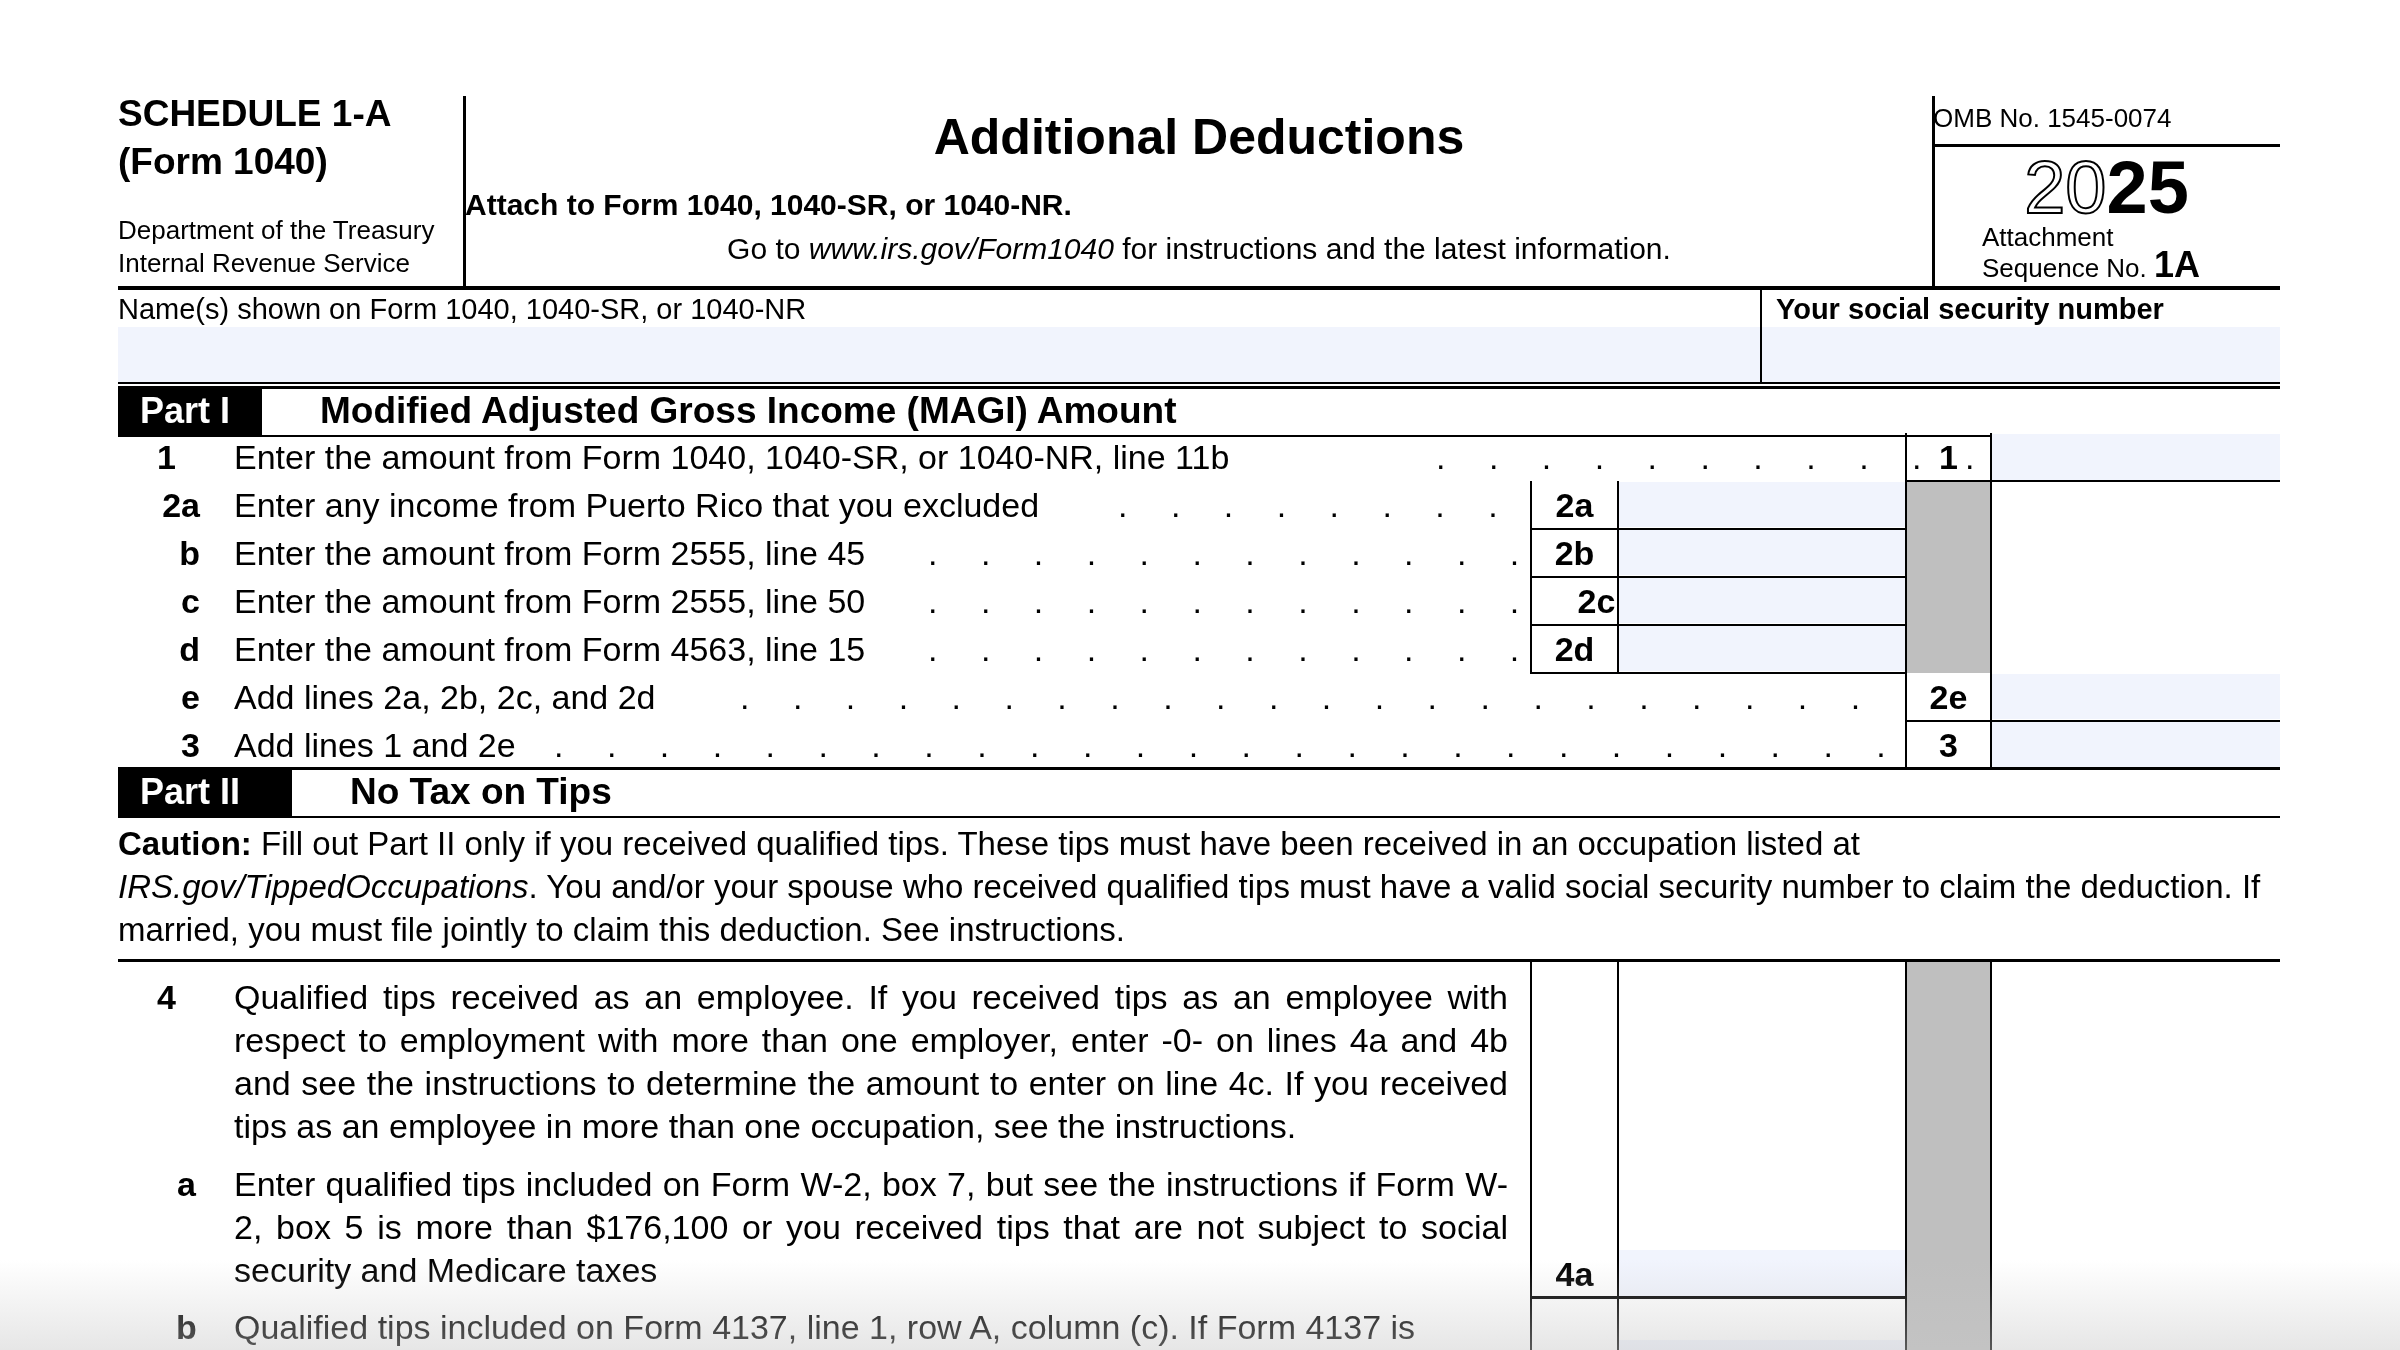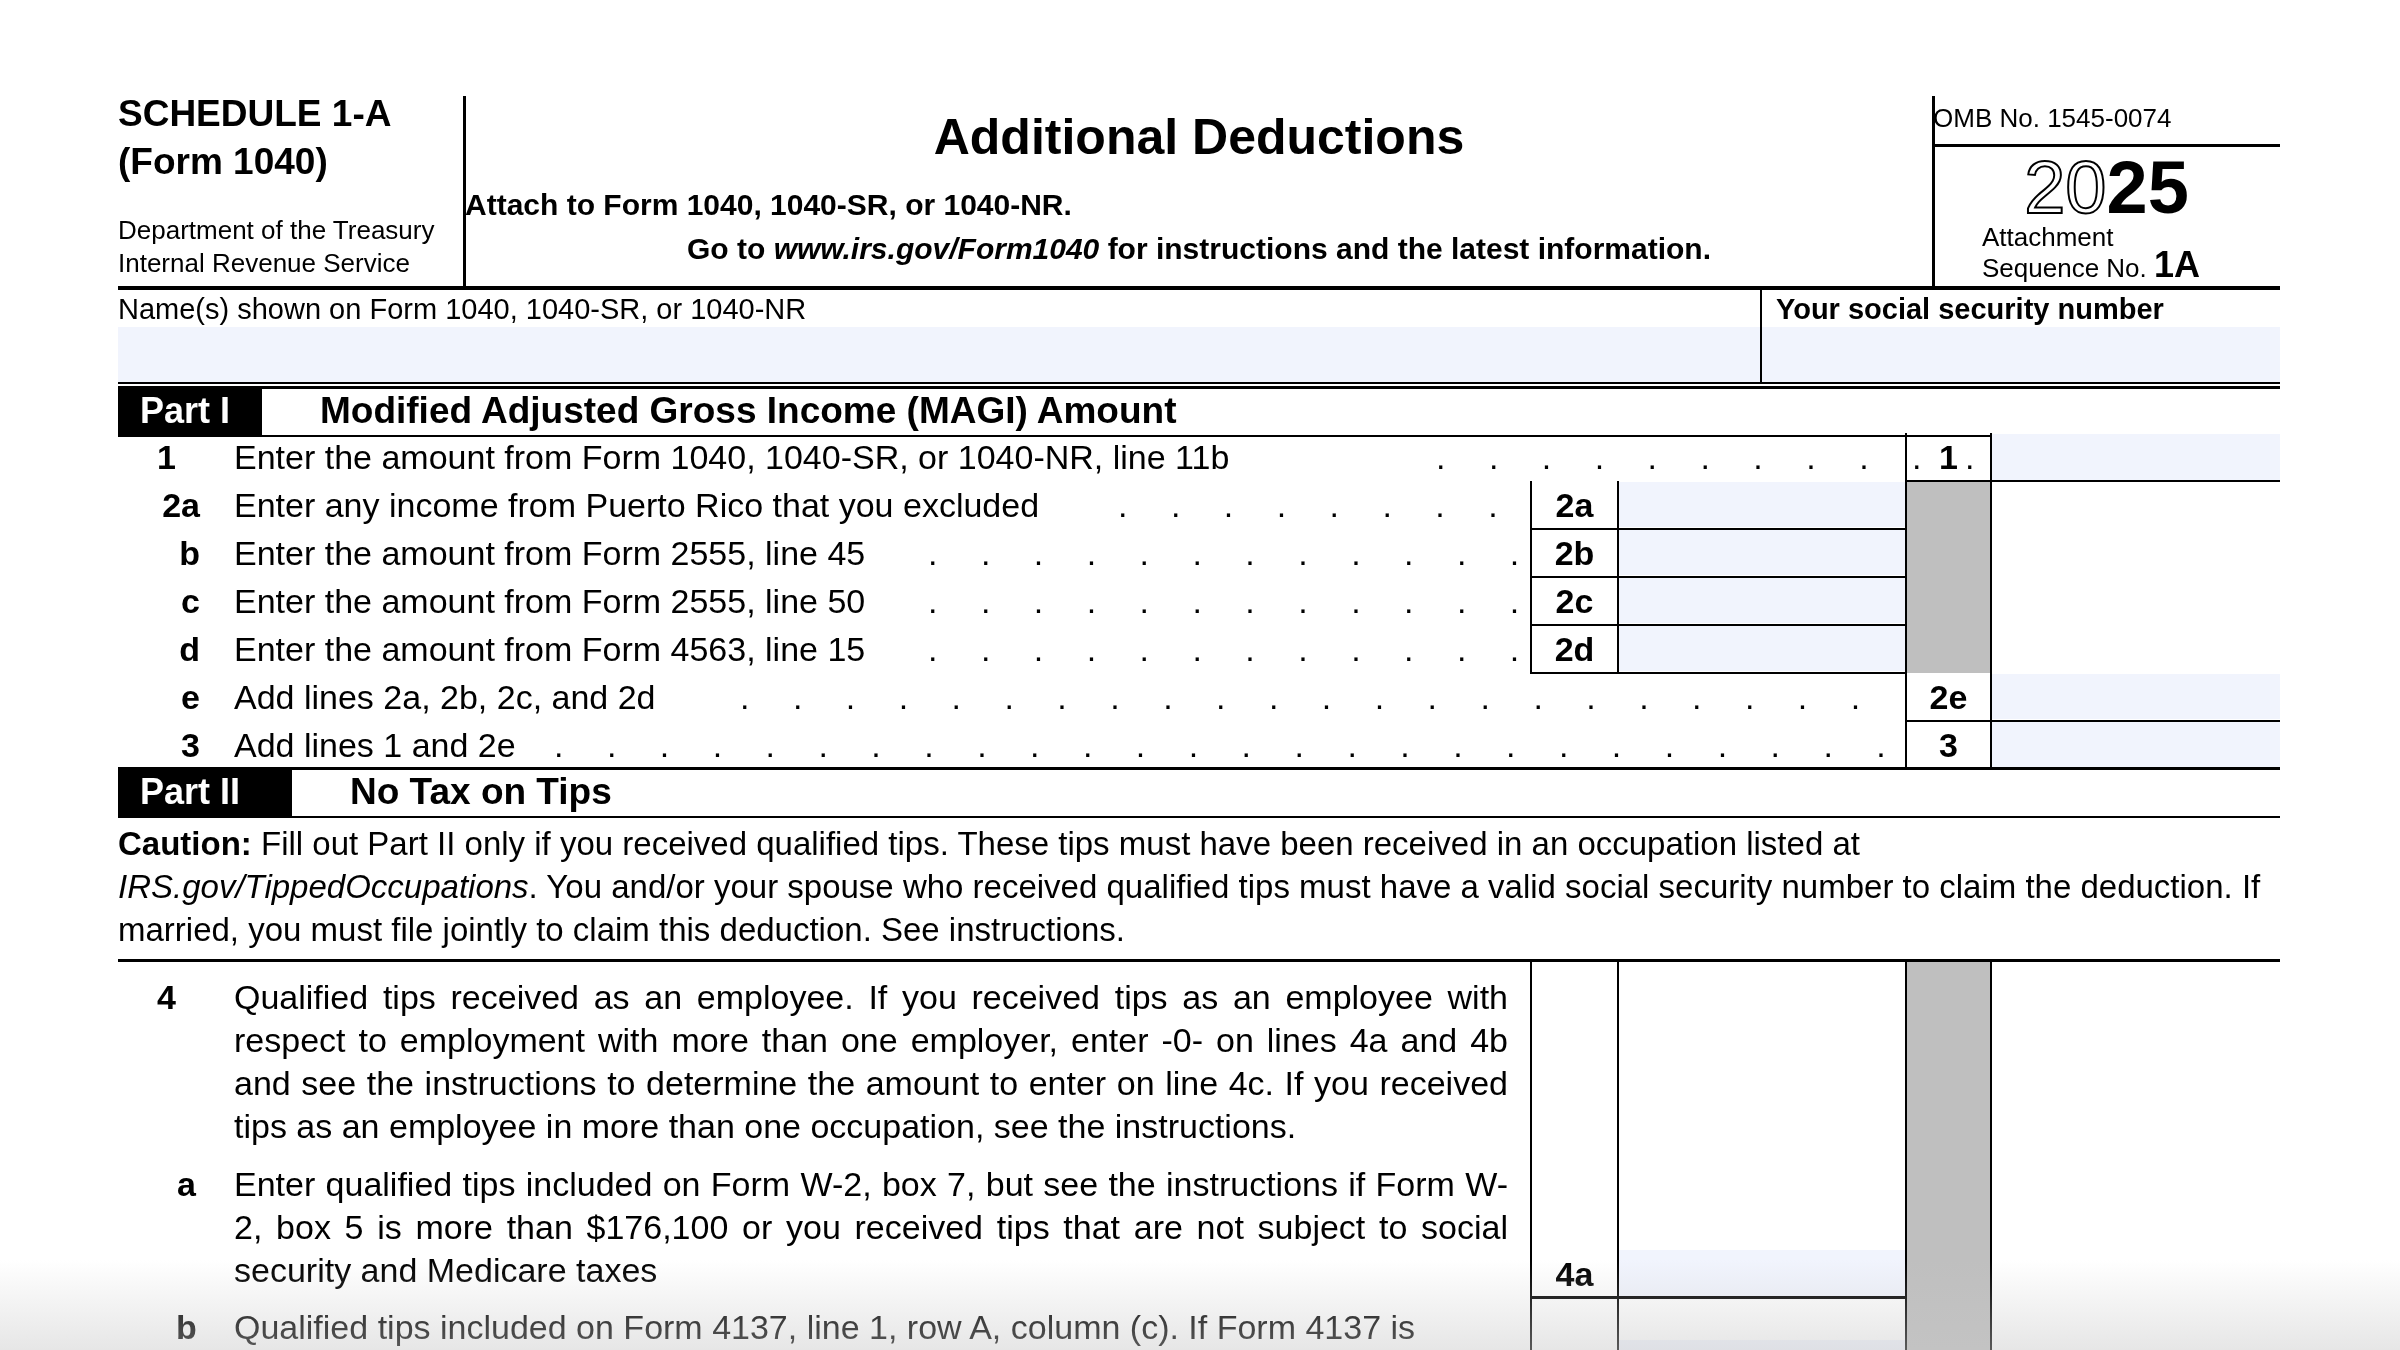--- a/index.html
+++ b/index.html
@@ -7,21 +7,21 @@
          font-family:"Liberation Sans", sans-serif; color:#000; }
   .abs { position:absolute; }
   .hline { position:absolute; background:#000; }
   .vline { position:absolute; background:#000; }
   .fill { background:#f1f4fd; }
   .gray { background:#bfbfbf; }
   .sched { left:118px; top:90px; font-size:37px; font-weight:bold; line-height:48px; }
   .dept { left:118px; top:214px; font-size:26px; line-height:33px; }
   .title { left:465px; width:1468px; top:108px; text-align:center; font-size:50px; font-weight:bold; }
   .sub1 { left:465px; width:1468px; top:188px; text-align:left; font-size:30px; font-weight:bold; }
-  .sub2 { left:465px; width:1468px; top:232px; text-align:center; font-size:30px; font-weight:bold; }
+  .sub2 { left:465px; width:1468px; top:232px; text-align:center; font-size:30px; font-weight:normal; }
   .omb { left:1933px; width:347px; top:103px; text-align:left; font-size:26px; }
   .year { left:1933px; width:347px; top:148px; text-align:center; font-size:74px; line-height:80px; }
   .year .outline { color:#fff; -webkit-text-stroke:2px #000; font-weight:normal; }
   .year .bold { font-weight:900;margin-top:48px; }
   .attach { left:1982px; top:224px; font-size:26px; line-height:27px; }
   .attach b { font-size:36px; }
   .namelbl { left:118px; top:293px; font-size:29px; }
   .ssnlbl { left:1776px; top:293px; font-size:29px; font-weight:bold; }
   .partbar { position:absolute; left:118px; right:120px; height:46px; border-top:3px solid #000; border-bottom:2px solid #000; }
   .partlabel { position:absolute; left:0; top:0; bottom:0; background:#000; color:#fff; font-weight:bold; font-size:36px; line-height:44px; padding-left:22px; }
@@ -123,21 +123,21 @@
 <div class="abs gray" style="left:1907px;top:482px;width:83px;height:191px;"></div>
 
 <div class="vline" style="left:1530px;top:481px;width:2px;height:192px;"></div>
 <div class="vline" style="left:1617px;top:481px;width:2px;height:192px;"></div>
 <div class="boxlbl" style="left:1532px;top:481px;width:85px;">2a</div>
 <div class="abs fill" style="left:1619px;top:482px;width:286px;height:45px;"></div>
 <div class="hline" style="left:1530px;width:375px;top:528px;height:2px;"></div>
 <div class="boxlbl" style="left:1532px;top:529px;width:85px;">2b</div>
 <div class="abs fill" style="left:1619px;top:530px;width:286px;height:45px;"></div>
 <div class="hline" style="left:1530px;width:375px;top:576px;height:2px;"></div>
-<div class="boxlbl" style="left:1532px;top:577px;width:85px;">2c</div>
+<div class="boxlbl" style="left:1532px;top:577px;width:85px;padding-left:22px;">2c</div>
 <div class="abs fill" style="left:1619px;top:578px;width:286px;height:45px;"></div>
 <div class="hline" style="left:1530px;width:375px;top:624px;height:2px;"></div>
 <div class="boxlbl" style="left:1532px;top:625px;width:85px;">2d</div>
 <div class="abs fill" style="left:1619px;top:626px;width:286px;height:45px;"></div>
 <div class="hline" style="left:1530px;width:375px;top:672px;height:2px;"></div>
 
 <div class="boxlbl" style="left:1907px;top:673px;width:83px;">2e</div>
 <div class="abs fill" style="left:1992px;top:674px;width:288px;height:45px;"></div>
 <div class="hline" style="left:1905px;right:120px;top:720px;height:2px;"></div>
 <div class="boxlbl" style="left:1907px;top:721px;width:83px;">3</div>

